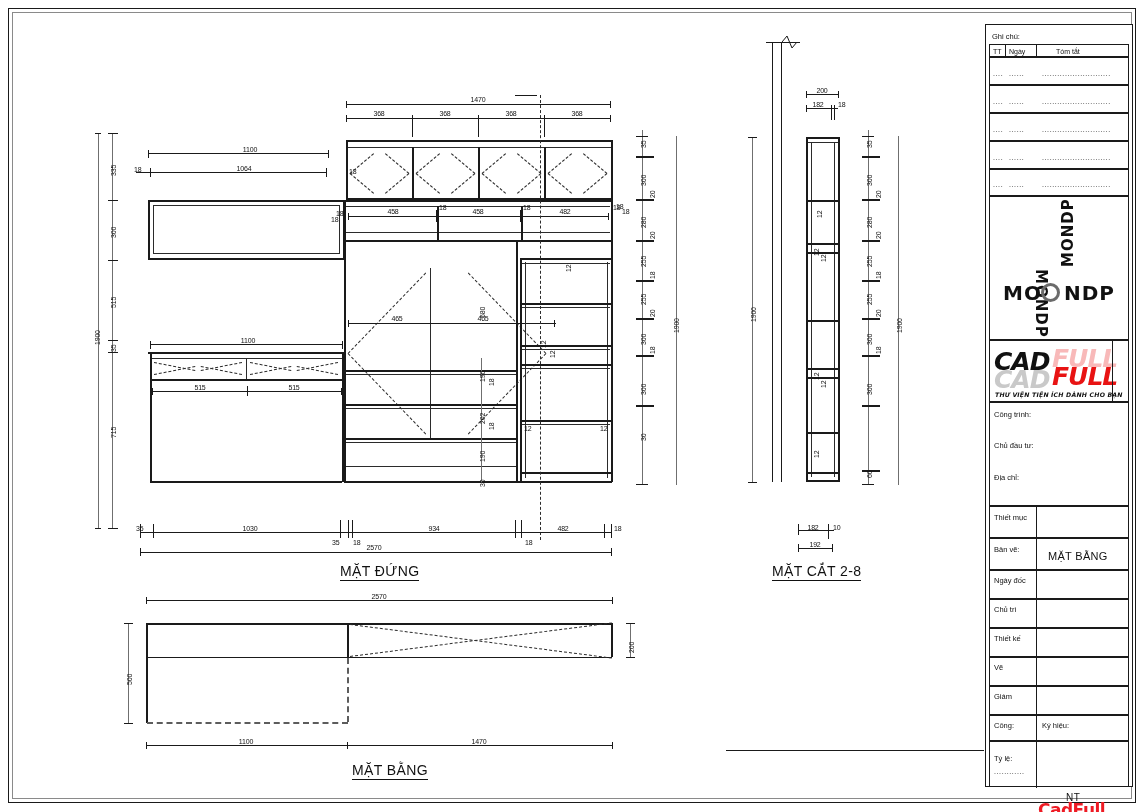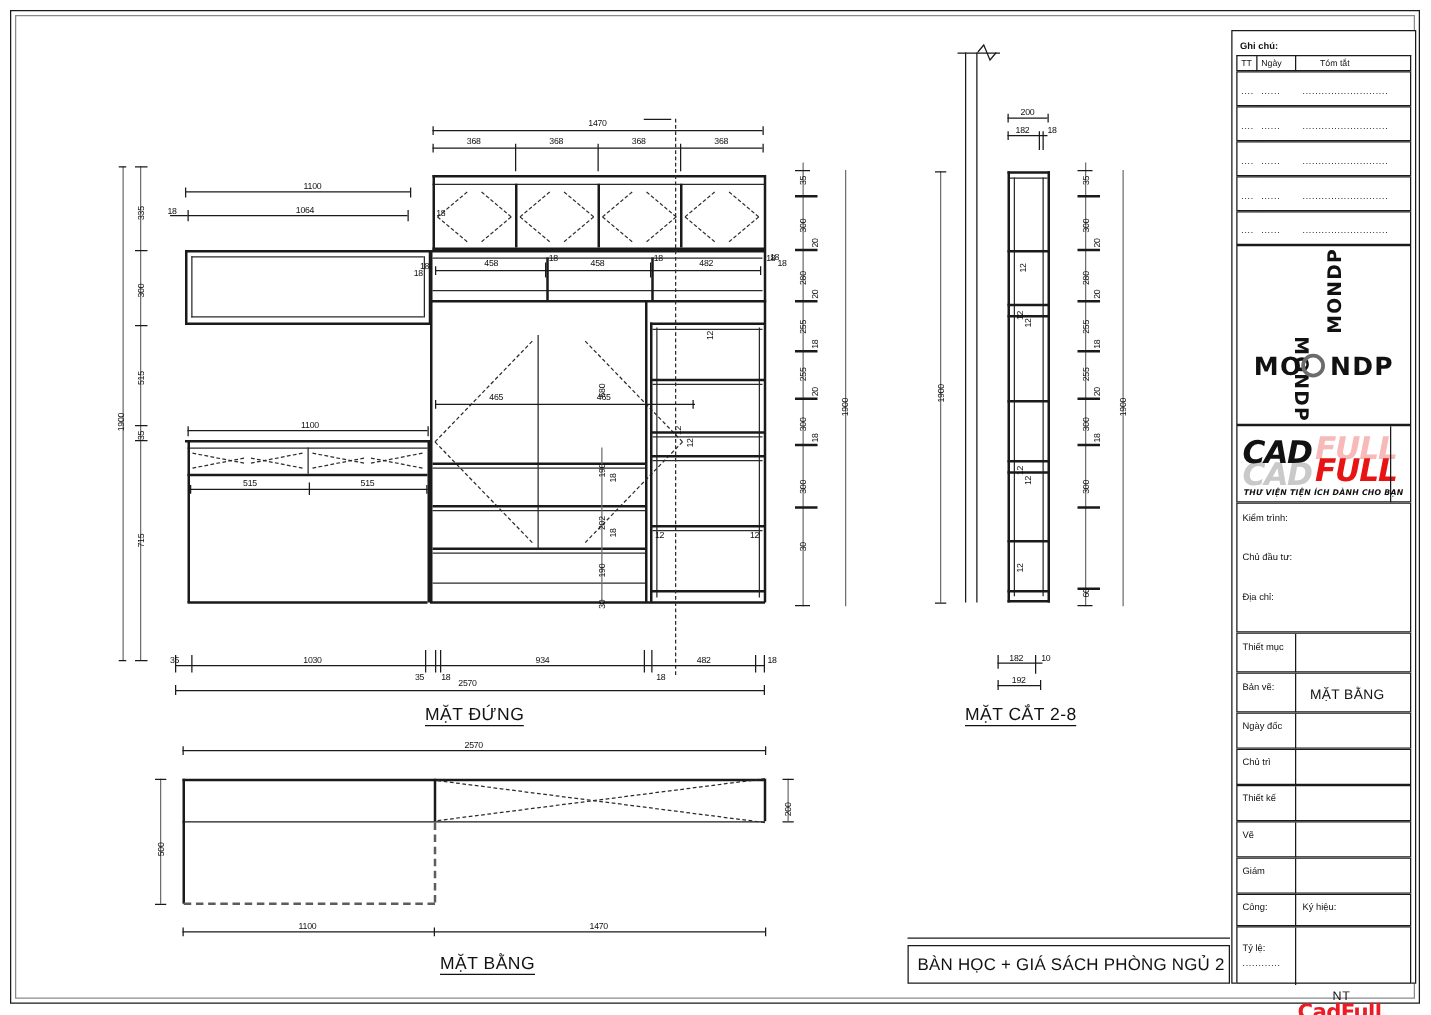--- a/index.html
+++ b/index.html
@@ -442,30 +442,27 @@
     <div class="ln h" style="left:146px;top:745px;width:466px;"></div>
     <div class="ln v" style="left:146px;top:742px;height:7px;"></div>
     <div class="ln v" style="left:347px;top:742px;height:7px;"></div>
     <div class="ln v" style="left:612px;top:742px;height:7px;"></div>
     <div class="dim c" style="left:246px;top:738px;">1100</div>
     <div class="dim c" style="left:479px;top:738px;">1470</div>
 
     <div class="vtitle" style="left:352px;top:762px;">MẶT BẰNG</div>
   </div>
 
-  <div class="tb" style="left:726px;top:756px;width:258px;height:31px;">
-    <div class="btitle" style="left:7px;top:7px;">BÀN HỌC + GIÁ SÁCH PHÒNG NGỦ 2</div>
-  </div>
   <div class="ln h" style="left:726px;top:750px;width:258px;"></div>
 
   <div>
 
     <div class="tb" style="left:985px;top:24px;width:148px;height:763px;"></div>
 
-    <div class="tb" style="left:989px;top:28px;width:140px;height:16px;border:none;font-weight:bold;">
+    <div class="tb" style="left:989px;top:28px;width:140px;height:16px;border:none;">
       <div class="tbl" style="left:3px;top:4px;">Ghi chú:</div>
     </div>
     <div class="ln h" style="left:989px;top:44px;width:140px;"></div>
 
     <div class="tb" style="left:989px;top:44px;width:140px;height:13px;">
       <div class="notehdr" style="left:3px;top:3px;">TT</div>
       <div class="notehdr" style="left:19px;top:3px;">Ngày</div>
       <div class="notehdr" style="left:66px;top:3px;">Tóm tắt</div>
     </div>
     <div class="ln v" style="left:1005px;top:44px;height:152px;"></div>
@@ -508,21 +505,21 @@
     <div class="tb" style="left:989px;top:340px;width:140px;height:62px;">
       <div class="cad-blk cad-ghost-grey" style="left:4px;top:24px;">CAD</div>
       <div class="cad-blk cad-ghost-pink" style="left:62px;top:3px;">FULL</div>
       <div class="cad-blk cad-dark" style="left:4px;top:6px;">CAD</div>
       <div class="cad-blk cad-red" style="left:62px;top:21px;">FULL</div>
       <div class="cad-tag" style="left:5px;top:50px;">THƯ VIỆN TIỆN ÍCH DÀNH CHO BẠN</div>
       <div class="ln v" style="left:122px;top:0px;height:62px;"></div>
     </div>
 
     <div class="tb" style="left:989px;top:402px;width:140px;height:104px;">
-      <div class="tbl" style="left:4px;top:7px;">Kiểm trình:</div>
+      <div class="tbl" style="left:4px;top:7px;">Công trình:</div>
       <div class="tbl" style="left:4px;top:38px;">Chủ đầu tư:</div>
       <div class="tbl" style="left:4px;top:70px;">Địa chỉ:</div>
     </div>
 
     <div class="tb" style="left:989px;top:506px;width:140px;height:32px;">
       <div class="tbl" style="left:4px;top:6px;">Thiết mục</div>
       <div class="ln v" style="left:46px;top:0;height:32px;"></div>
       <div class="tbl mid" style="left:54px;top:10px;"></div>
     </div>
     <div class="tb" style="left:989px;top:538px;width:140px;height:32px;">

